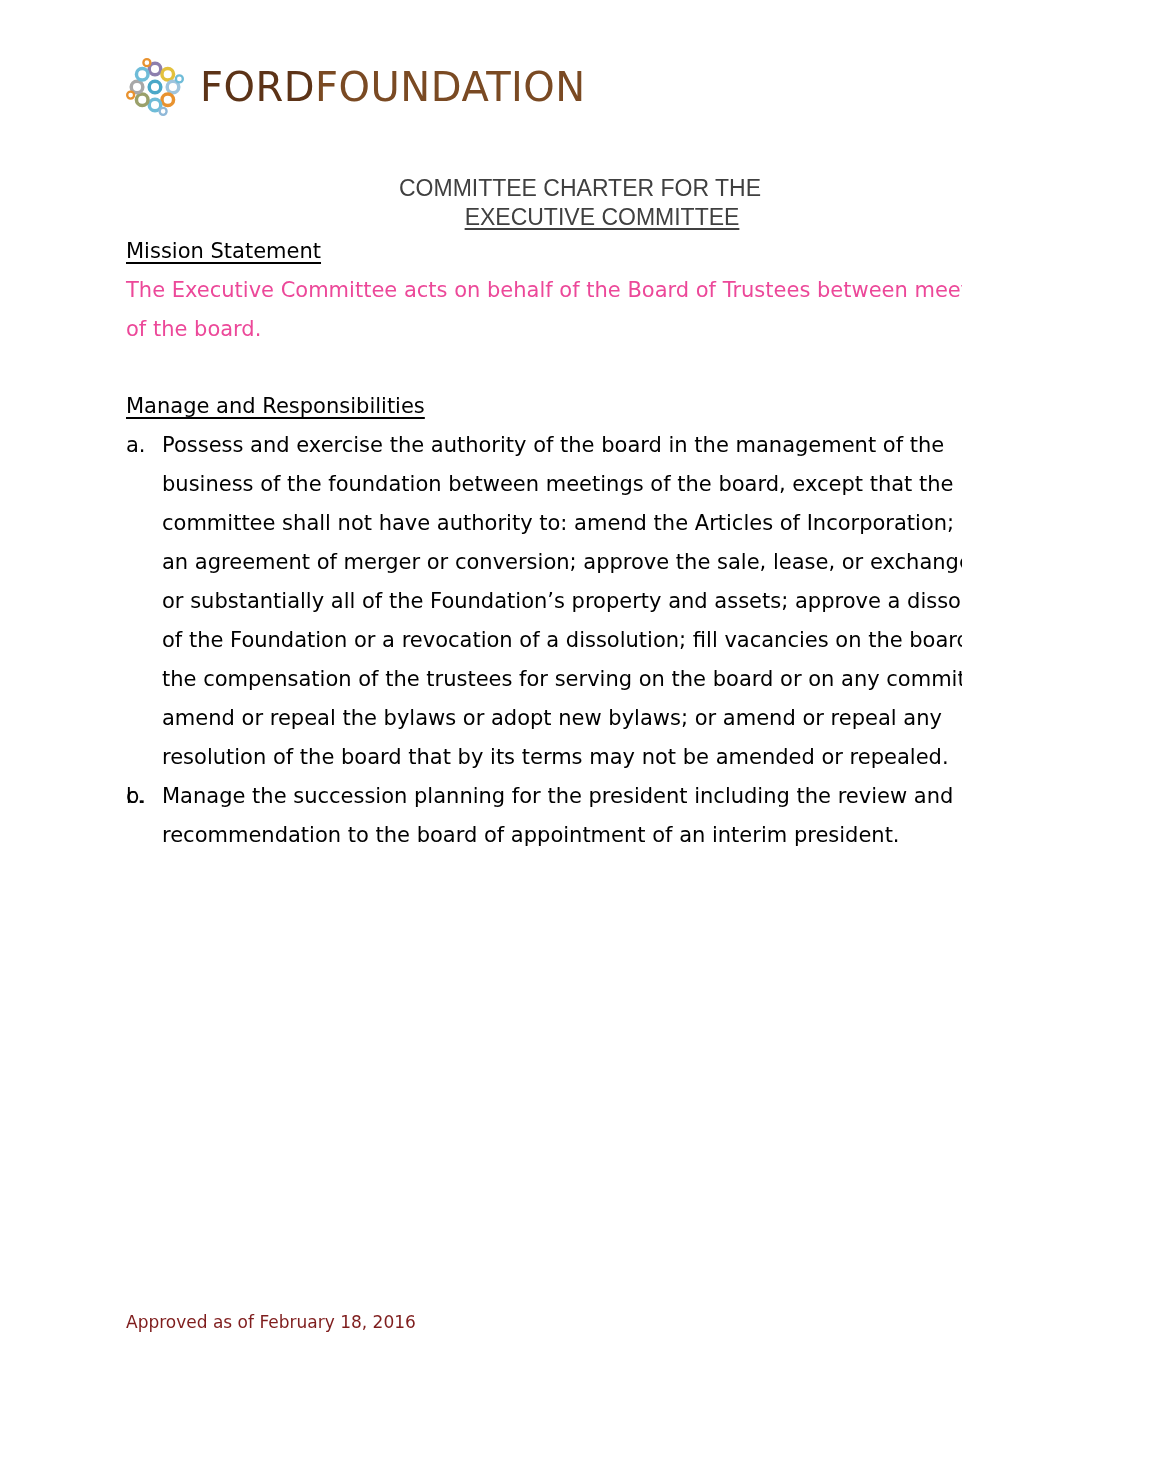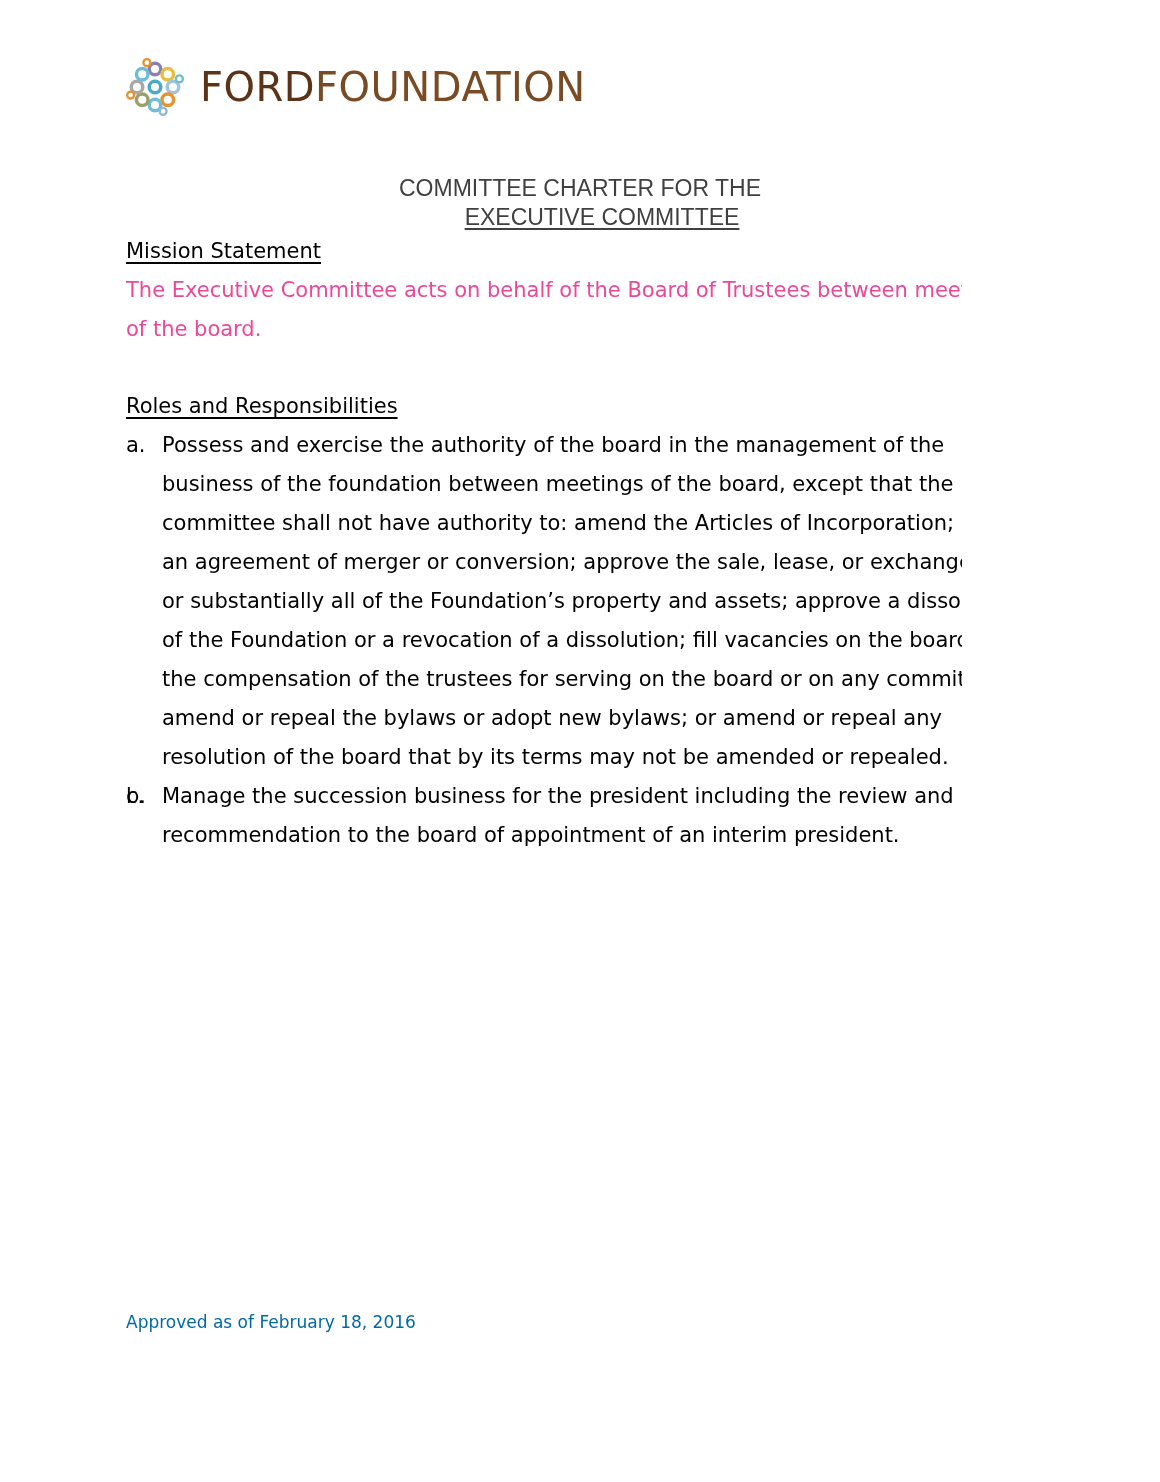--- a/index.html
+++ b/index.html
@@ -120,21 +120,21 @@
   }
 
   
   .footer {
     position: absolute;
     left: 126px;
     top: 1311px;
     font-family: "DejaVu Sans", sans-serif;
     font-size: 17px;
     line-height: 22px;
-    color: #0369a1;
+    color: #7f1d1d;
   }
 </style>
 </head>
 <body>
 
 <div class="page">
 
   <div class="header">
     <svg class="logo-mark" viewBox="0 0 100 100" aria-hidden="true">
       <g fill="none" stroke-width="6">
@@ -161,32 +161,32 @@
     <div class="line2">EXECUTIVE COMMITTEE</div>
   </div>
 
   <div class="body-area">
 
     <div class="section-heading">Mission Statement</div>
     <div class="para">The Executive Committee acts on behalf of the Board of Trustees between meetings of the board.</div>
 
     <div class="spacer-md"></div>
 
-    <div class="section-heading">Roles and Responsibilities</div>
+    <div class="section-heading">Manage and Responsibilities</div>
 
     <ol class="alpha-list">
       <li>
         <span class="marker">a.</span>
         <span>Possess and exercise the authority of the board in the management of the business of the foundation between meetings of the board, except that the committee shall not have authority to:  amend the Articles of Incorporation; adopt an agreement of merger or conversion; approve the sale, lease, or exchange of all or substantially all of the Foundation’s property and assets; approve a dissolution of the Foundation or a revocation of a dissolution; fill vacancies on the board; fix the compensation of the trustees for serving on the board or on any committee; amend or repeal the bylaws or adopt new bylaws; or amend or repeal any resolution of the board that by its terms may not be amended or repealed.</span>
       </li>
       <li>
         <span class="marker">b.</span>
       </li>
       <li>
         <span class="marker">c.</span>
-        <span>Manage the succession business for the president including the review and recommendation to the board of appointment of an interim president.</span>
+        <span>Manage the succession planning for the president including the review and recommendation to the board of appointment of an interim president.</span>
       </li>
     </ol>
   </div>
 
   <div class="footer">Approved as of February 18, 2016</div>
 
 </div>
 
 </body></html>

